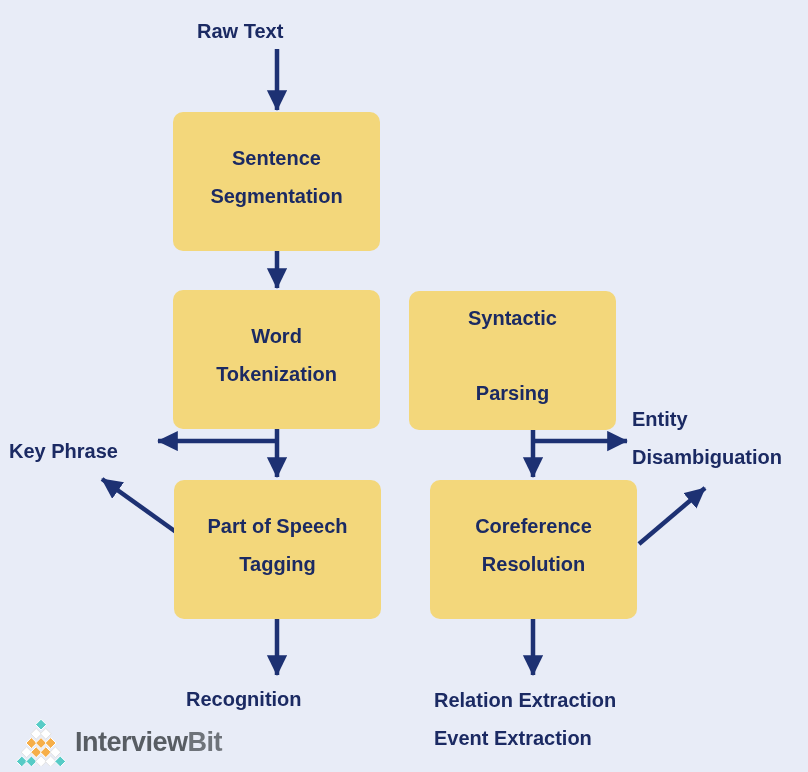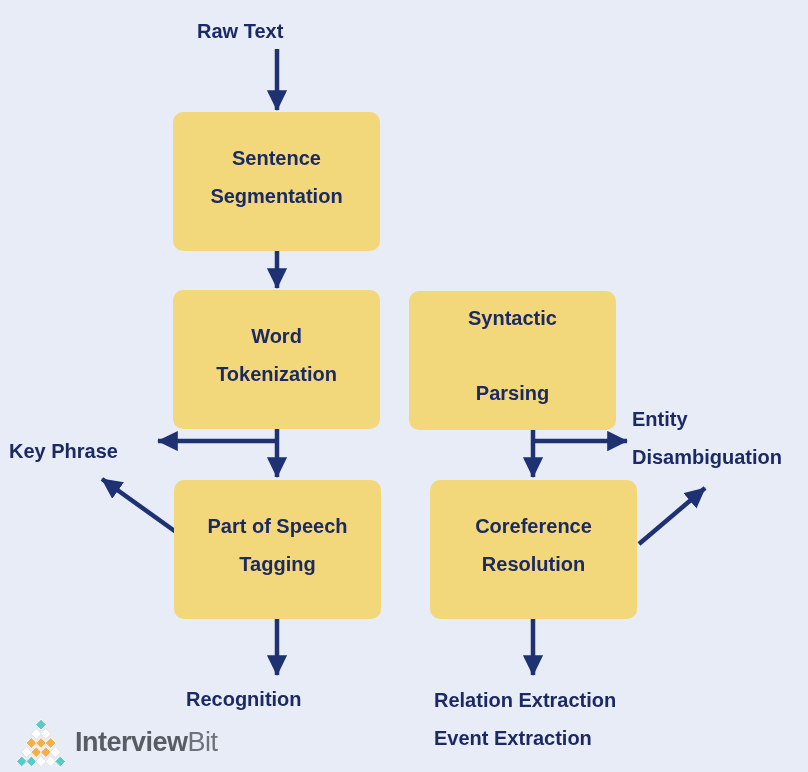--- a/index.html
+++ b/index.html
@@ -44,21 +44,21 @@
     position:absolute;left:15px;top:718px;
     display:flex;align-items:center;
   }
   .logo-text{
     margin-left:8px;
     font-size:27px;letter-spacing:-0.5px;
     line-height:48px;
     color:var(--logo-text);
   }
   .logo-text .bold{font-weight:bold;}
-  .logo-text .light{font-weight:400;color:var(--logo-text-light);}
+  .logo-text .light{font-weight:700;color:var(--logo-text-light);}
 </style>
 </head>
 <body>
 
 <div class="canvas" style="background: rgb(232, 236, 247);">
 
   <svg class="arrows" viewBox="0 0 808 772">
     <defs>
       <marker id="ah" markerWidth="5" markerHeight="5" refX="4.4" refY="2.25" orient="auto" markerUnits="strokeWidth">
         <path d="M0,0 L4.6,2.25 L0,4.5 Z" style="fill:var(--arrow);stroke:none"></path>

